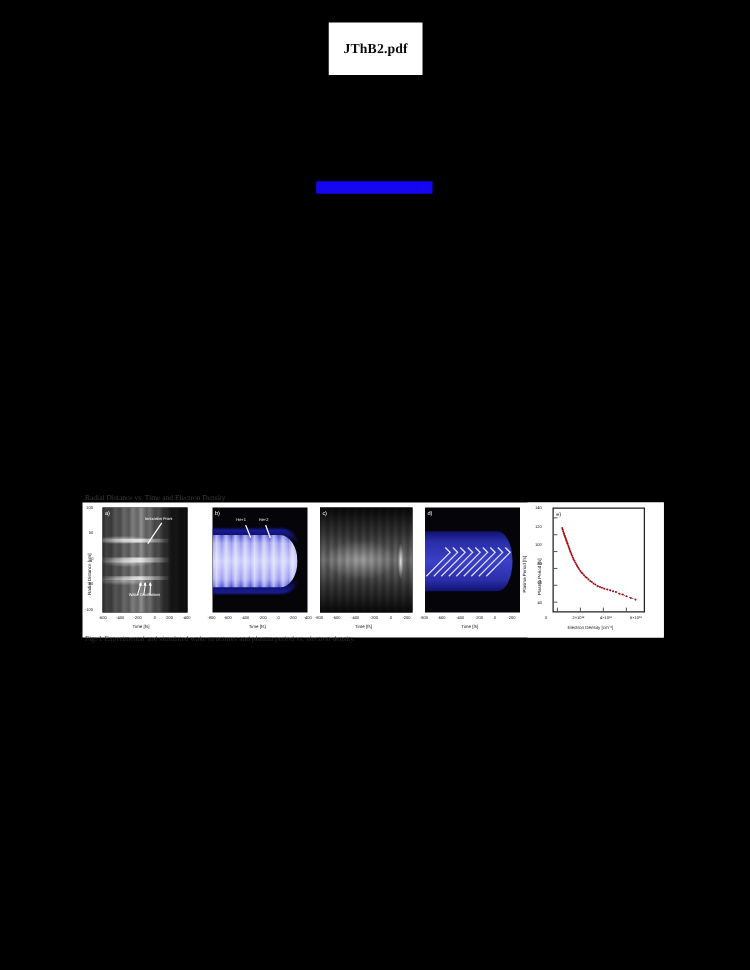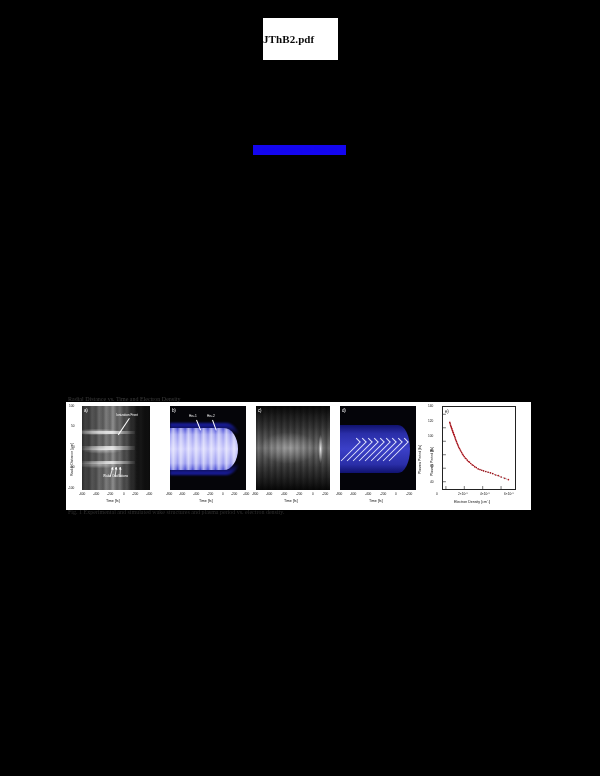--- a/index.html
+++ b/index.html
@@ -18,20 +18,21 @@
   
   .title-box {
     position: absolute;
     left: 263px;
     top: 18px;
     width: 75px;
     height: 42px;
     background: #ffffff;
     display: flex;
     align-items: center;
+    justify-content: center;
   }
   .title-text {
     font-family: "Liberation Serif", serif;
     font-weight: bold;
     font-size: 11px;
     color: #0b0b0b;
     letter-spacing: 0.1px;
   }
 
   

